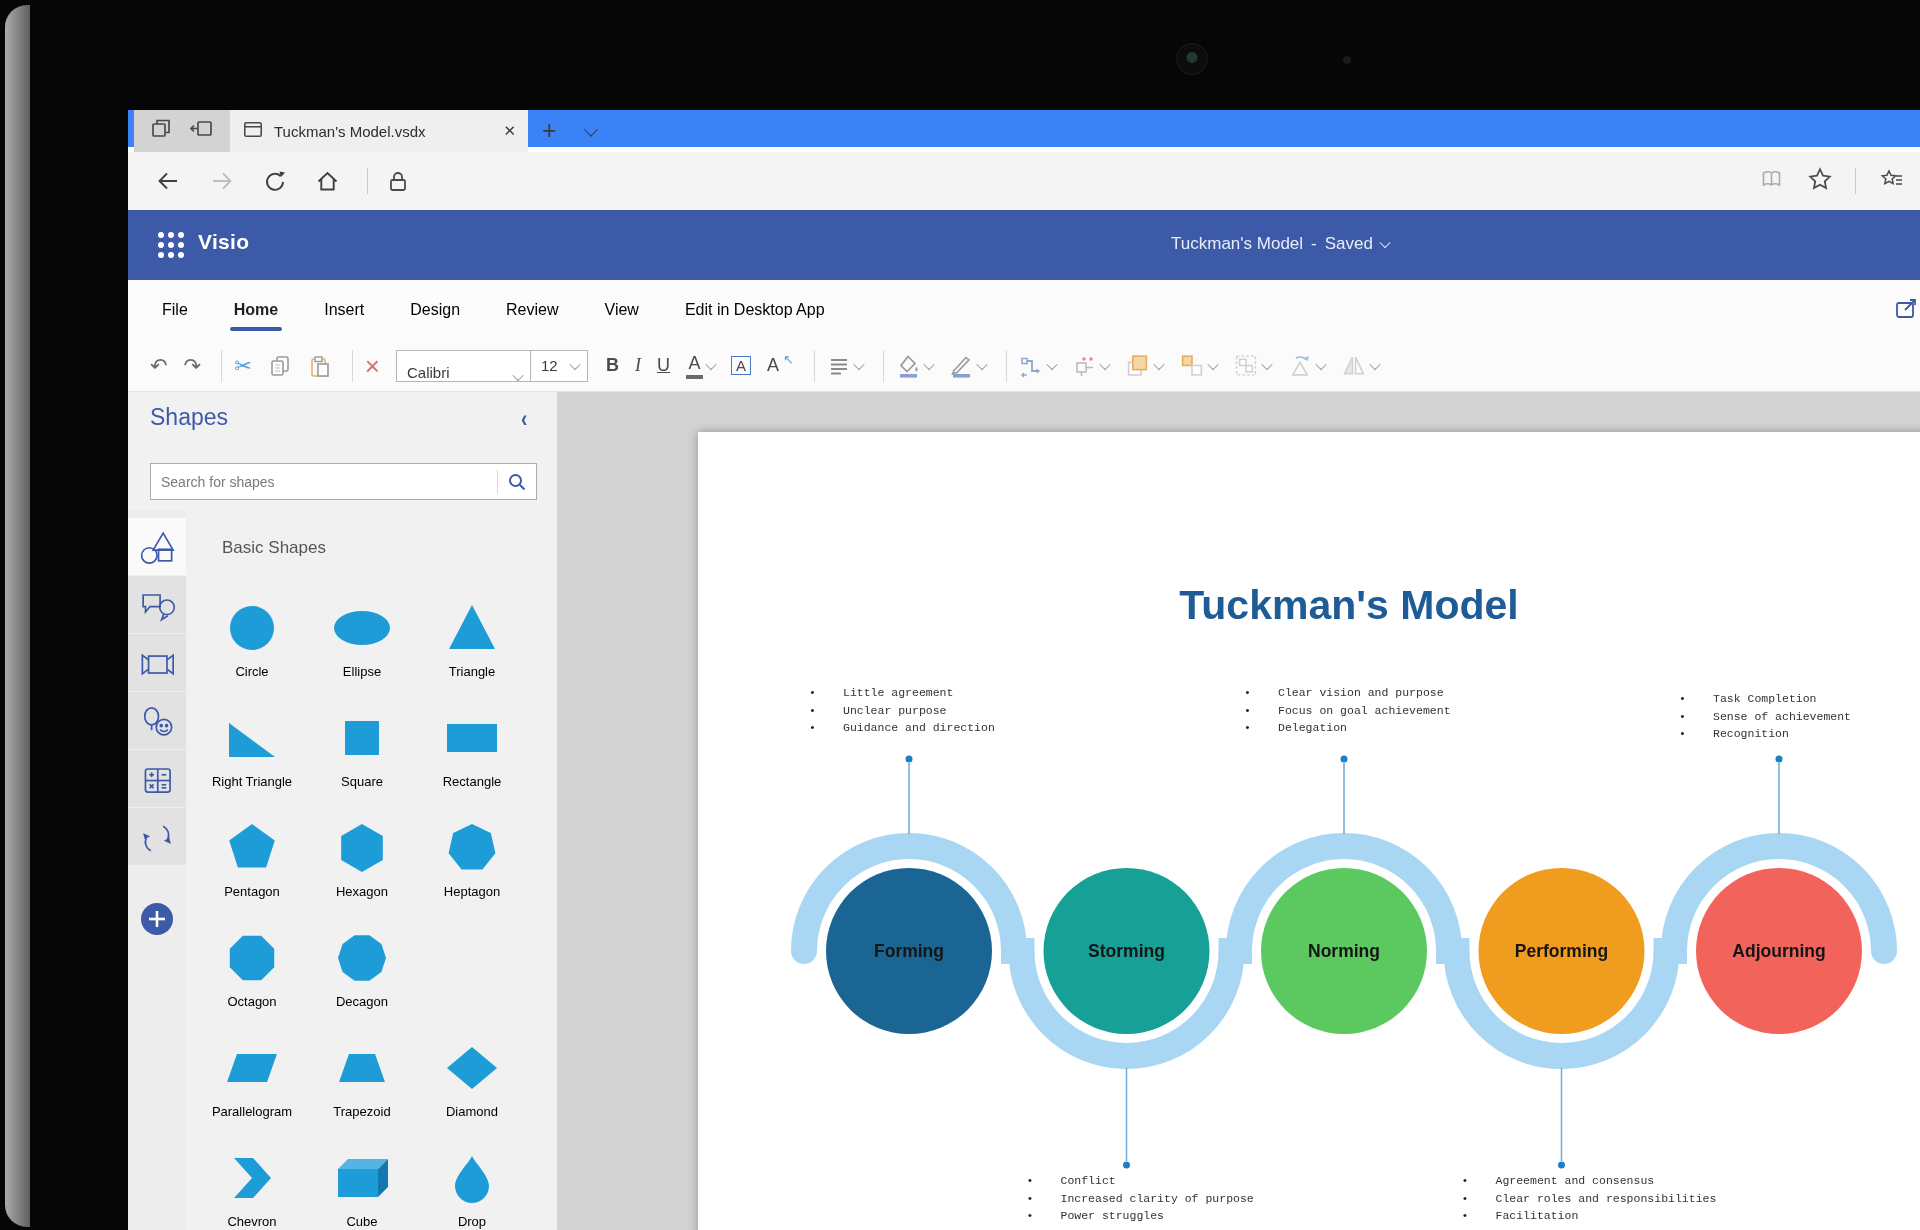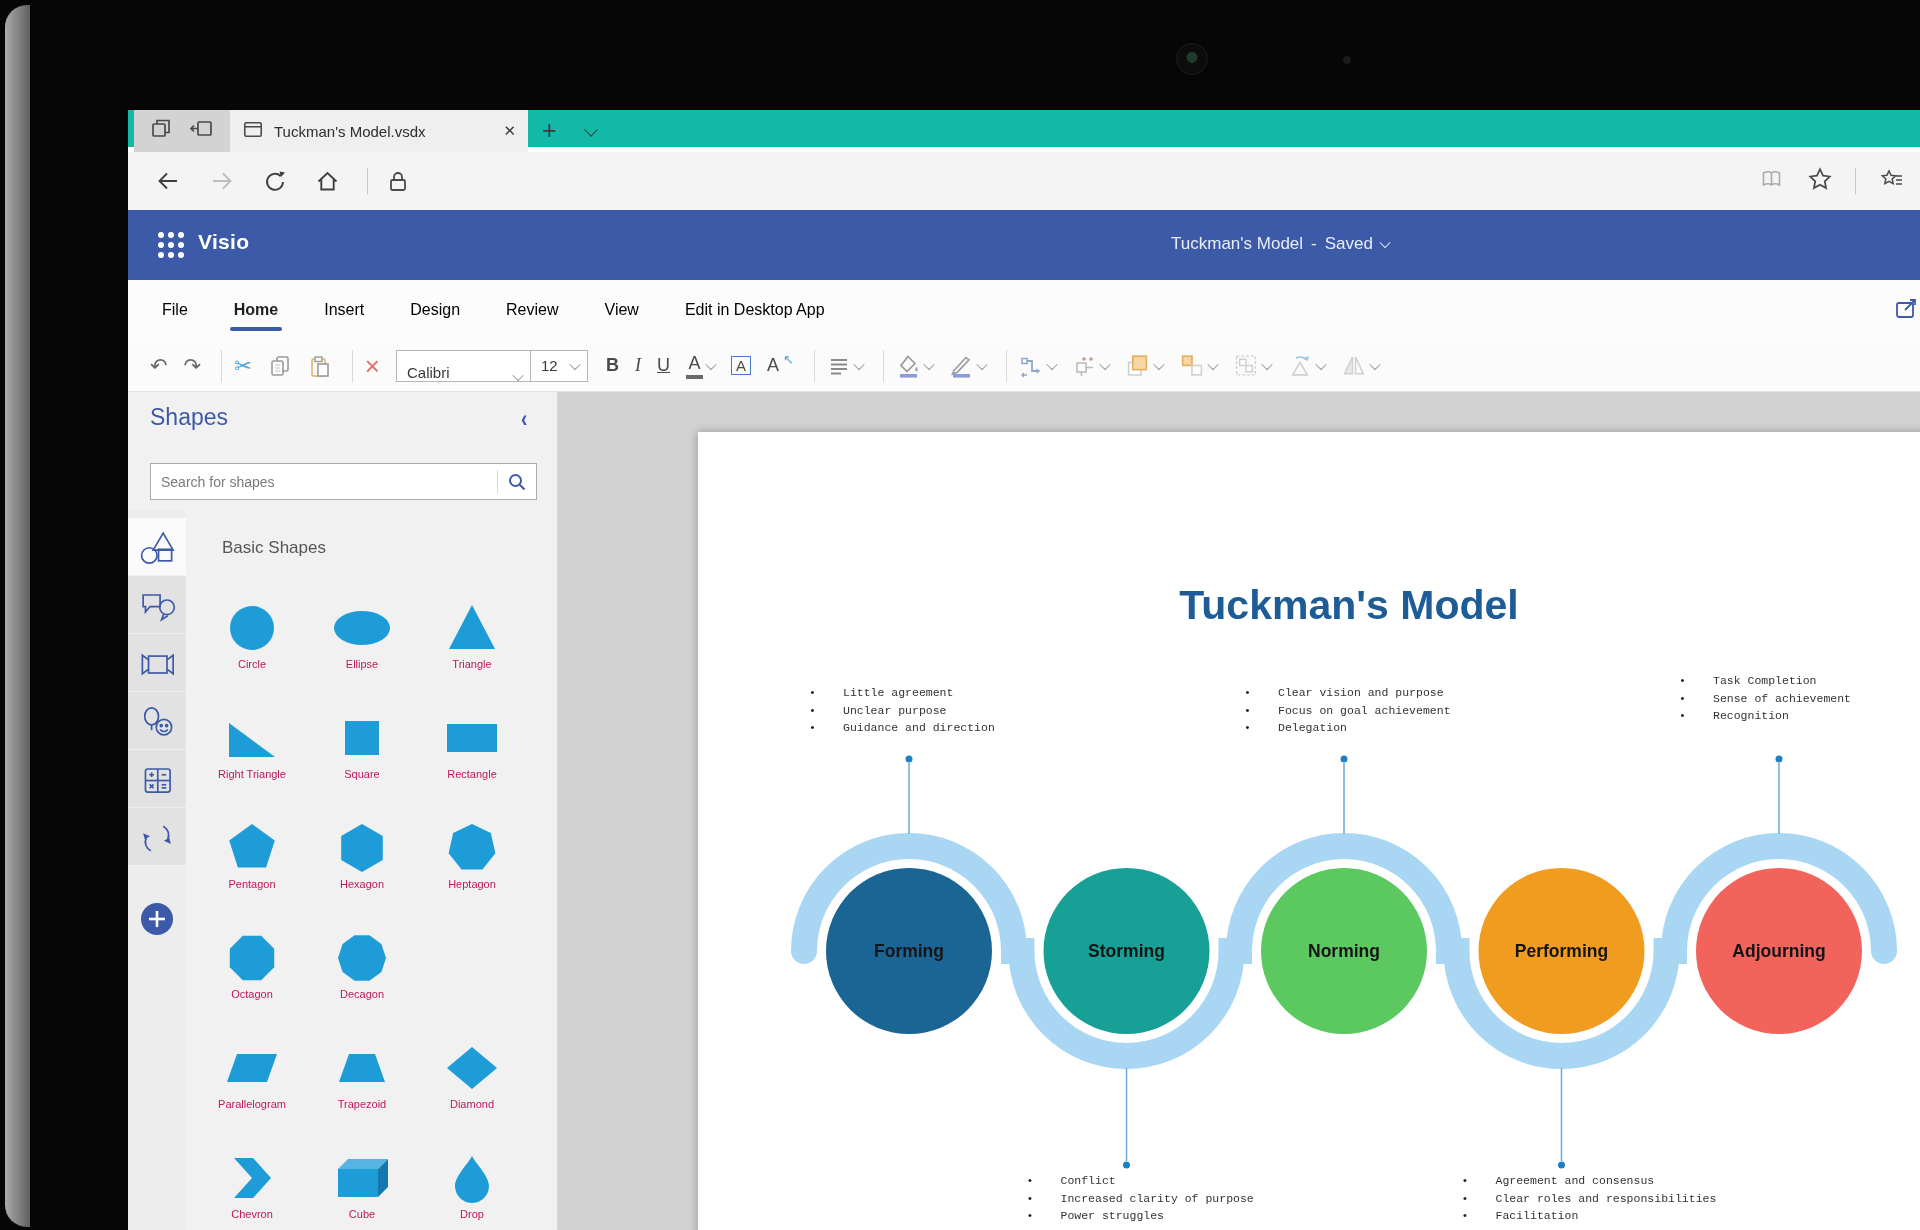--- a/index.html
+++ b/index.html
@@ -5,21 +5,21 @@
   html,body{margin:0;padding:0;background:#060606;width:1920px;height:1230px;overflow:hidden;
     font-family:"Liberation Sans", sans-serif;}
   .abs{position:absolute;}
   
   #bezel-edge{left:5px;top:5px;width:25px;height:1222px;background:linear-gradient(90deg,#ABABAB,#5F5F5F);border-radius:22px 0 0 22px;}
   #camera{left:1176px;top:43px;width:30px;height:30px;border-radius:50%;background:radial-gradient(circle at 50% 45%,#1d3a2c 0 5px,#0c0c0c 6px 15px);border:1px solid #1c1c1c;}
   #camera-dot{left:1343px;top:56px;width:8px;height:8px;border-radius:50%;background:#1b1b1b;}
   
   #browser{left:128px;top:110px;width:1792px;height:1120px;background:#fff;overflow:hidden;}
   
-  #tabbar{left:0;top:0;width:100%;height:37px;background:#14b8a6;}
+  #tabbar{left:0;top:0;width:100%;height:37px;background:#3b82f6;}
   #tabbar .winbtns{left:6px;top:0;width:96px;height:42px;background:#D3D3D3;display:flex;align-items:center;justify-content:space-evenly;position:absolute;}
   #active-tab{left:102px;top:0;width:298px;height:42px;background:#EFEFEF;display:flex;align-items:center;gap:10px;padding:0 12px;box-sizing:border-box;position:absolute;}
   #active-tab .title{font-size:15px;color:#2e2e2e;white-space:nowrap;flex:1;}
   #active-tab .close{font-size:15px;color:#3c3c3c;}
   #newtab-btn{left:414px;top:7px;font-size:25px;color:#3a3a3a;font-weight:300;line-height:26px;}
   #tablist-btn{left:458px;top:12px;}
   
   #navbar{left:0;top:42px;width:100%;height:58px;background:#F4F4F4;border-bottom:1px solid #E2E2E2;display:flex;align-items:center;}
   .navicon{margin-left:26px;display:flex;align-items:center;}
   .nav-sep{width:1px;height:26px;background:#C9C9C9;margin-left:26px;}
@@ -57,21 +57,21 @@
   #searchbox .search-sep{width:1px;height:24px;background:#D9D9D9;}
   #searchbox .mag{padding:0 9px;display:flex;}
   #stencil-strip{left:0;top:118px;width:58px;bottom:0;background:#EDEDED;position:absolute;}
   .strip-item{position:absolute;left:0;width:58px;height:57px;background:#E2E2E2;border-bottom:1px solid #EFEFEF;display:flex;align-items:center;justify-content:center;}
   .strip-item.active{background:#FAFAFA;}
   .strip-item.plain{background:transparent;border-bottom:none;}
   #grid-area{left:58px;top:118px;right:0;bottom:0;position:absolute;overflow:hidden;}
   #section-title{left:36px;top:28px;position:absolute;font-size:17px;color:#555;}
   .shape-cell{position:absolute;width:100px;height:96px;text-align:center;}
   .shape-cell svg{display:block;margin:0 auto;}
-  .shape-label{font-size:11px;color:#be185d;white-space:nowrap;}
+  .shape-label{font-size:13px;color:#000000;margin-top:6px;white-space:nowrap;}
   
   #canvas-area{left:429px;top:282px;right:0;bottom:0;background:#D2D2D2;position:absolute;overflow:hidden;}
   #page{left:141px;top:40px;width:1260px;height:830px;background:#fff;position:absolute;box-shadow:0 0 9px rgba(0,0,0,.30);}
   #diagram-title{left:351px;top:150px;width:600px;position:absolute;text-align:center;font-size:41px;font-weight:700;color:#1E5C97;}
   #diagram-svg{left:0;top:0;position:absolute;}
   .stage-notes{position:absolute;width:240px;}
   .stage-notes ul{margin:0;padding:0;list-style:none;}
   .stage-notes li{position:relative;padding-left:37px;font-size:11.5px;line-height:17.5px;color:#333;white-space:nowrap;font-family:Liberation Mono, monospace;}
   .stage-notes li::before{content:"\2022";position:absolute;left:3px;color:#1f1f1f;}
 </style>
@@ -582,21 +582,21 @@
             <li>Delegation</li>
           </ul>
         </div>
         <div class="stage-notes" style="left: 760.5px; top: 740px;">
           <ul>
             <li>Agreement and consensus</li>
             <li>Clear roles and responsibilities</li>
             <li>Facilitation</li>
           </ul>
         </div>
-        <div class="stage-notes" style="left: 978px; top: 240px;">
+        <div class="stage-notes" style="left: 978px; top: 258px;">
           <ul>
             <li>Task Completion</li>
             <li>Sense of achievement</li>
             <li>Recognition</li>
           </ul>
         </div>
       </div>
   </div>
 
 </div>

